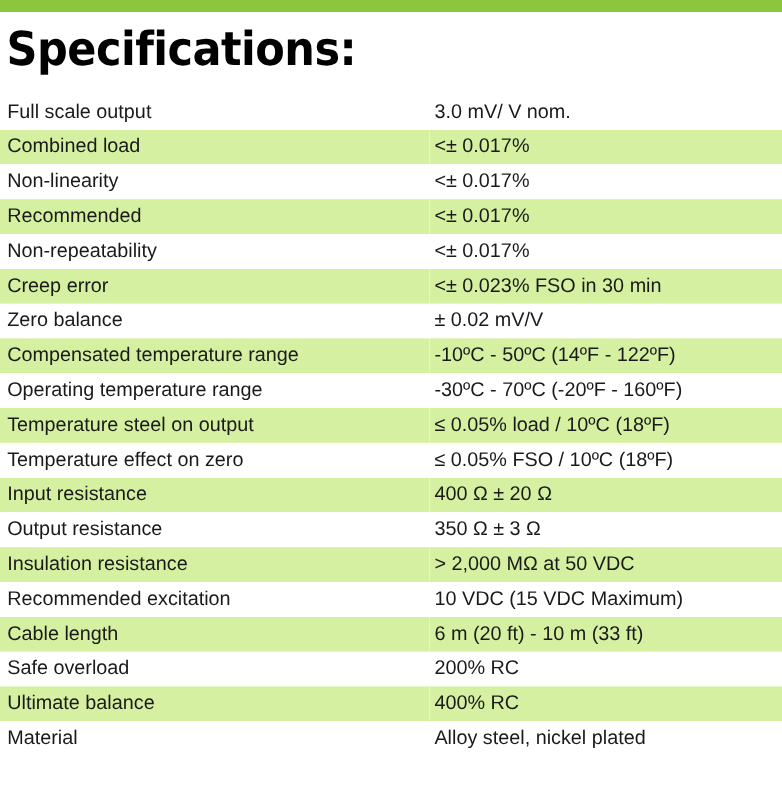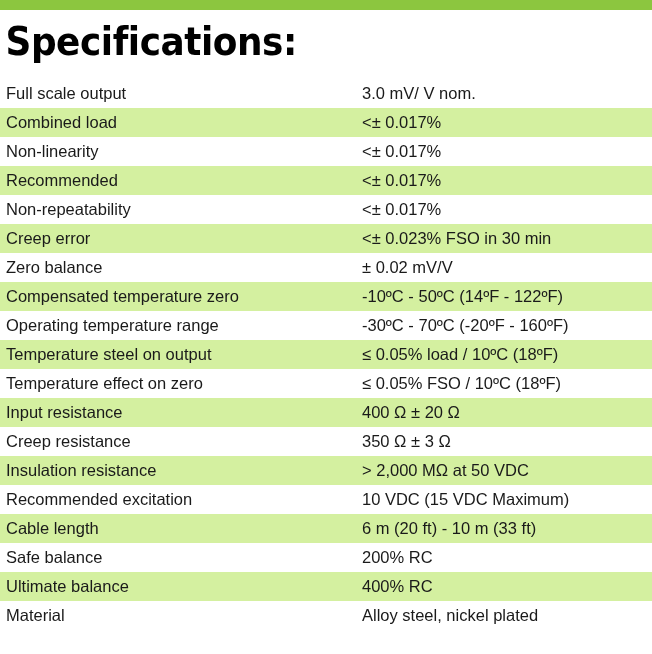--- a/index.html
+++ b/index.html
@@ -101,57 +101,57 @@
         </tr>
         <tr class="even">
           <td class="label">Creep error</td>
           <td class="value">&lt;± 0.023% FSO in 30 min</td>
         </tr>
         <tr class="odd">
           <td class="label">Zero balance</td>
           <td class="value">± 0.02 mV/V</td>
         </tr>
         <tr class="even">
-          <td class="label">Compensated temperature zero</td>
+          <td class="label">Compensated temperature range</td>
           <td class="value">-10ºC - 50ºC (14ºF - 122ºF)</td>
         </tr>
         <tr class="odd">
           <td class="label">Operating temperature range</td>
           <td class="value">-30ºC - 70ºC (-20ºF - 160ºF)</td>
         </tr>
         <tr class="even">
           <td class="label">Temperature steel on output</td>
           <td class="value">≤ 0.05% load / 10ºC (18ºF)</td>
         </tr>
         <tr class="odd">
           <td class="label">Temperature effect on zero</td>
           <td class="value">≤ 0.05% FSO / 10ºC (18ºF)</td>
         </tr>
         <tr class="even">
           <td class="label">Input resistance</td>
           <td class="value">400 Ω ± 20 Ω</td>
         </tr>
         <tr class="odd">
-          <td class="label">Creep resistance</td>
+          <td class="label">Output resistance</td>
           <td class="value">350 Ω ± 3 Ω</td>
         </tr>
         <tr class="even">
           <td class="label">Insulation resistance</td>
           <td class="value">&gt; 2,000 MΩ at 50 VDC</td>
         </tr>
         <tr class="odd">
           <td class="label">Recommended excitation</td>
           <td class="value">10 VDC (15 VDC Maximum)</td>
         </tr>
         <tr class="even">
           <td class="label">Cable length</td>
           <td class="value">6 m (20 ft) - 10 m (33 ft)</td>
         </tr>
         <tr class="odd">
-          <td class="label">Safe balance</td>
+          <td class="label">Safe overload</td>
           <td class="value">200%  RC</td>
         </tr>
         <tr class="even">
           <td class="label">Ultimate balance</td>
           <td class="value">400%  RC</td>
         </tr>
         <tr class="odd">
           <td class="label">Material</td>
           <td class="value">Alloy steel, nickel plated</td>
         </tr>

